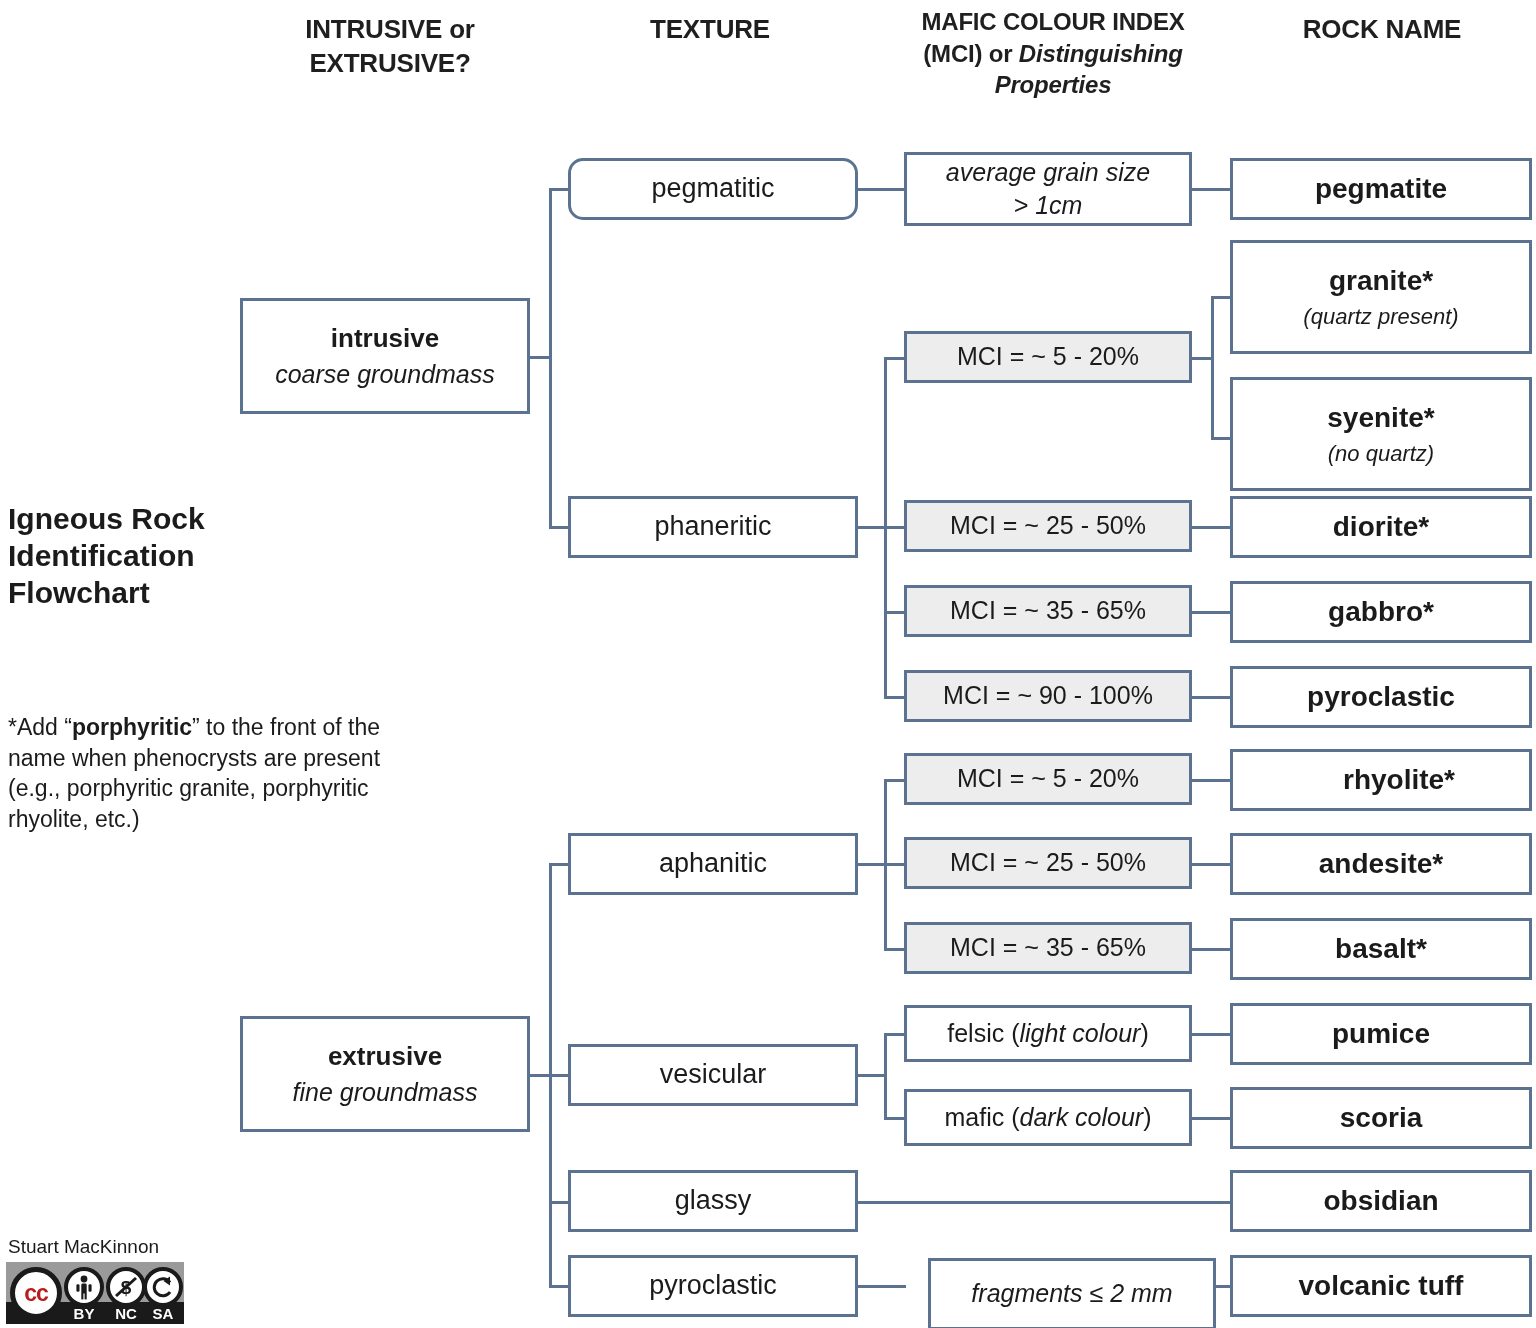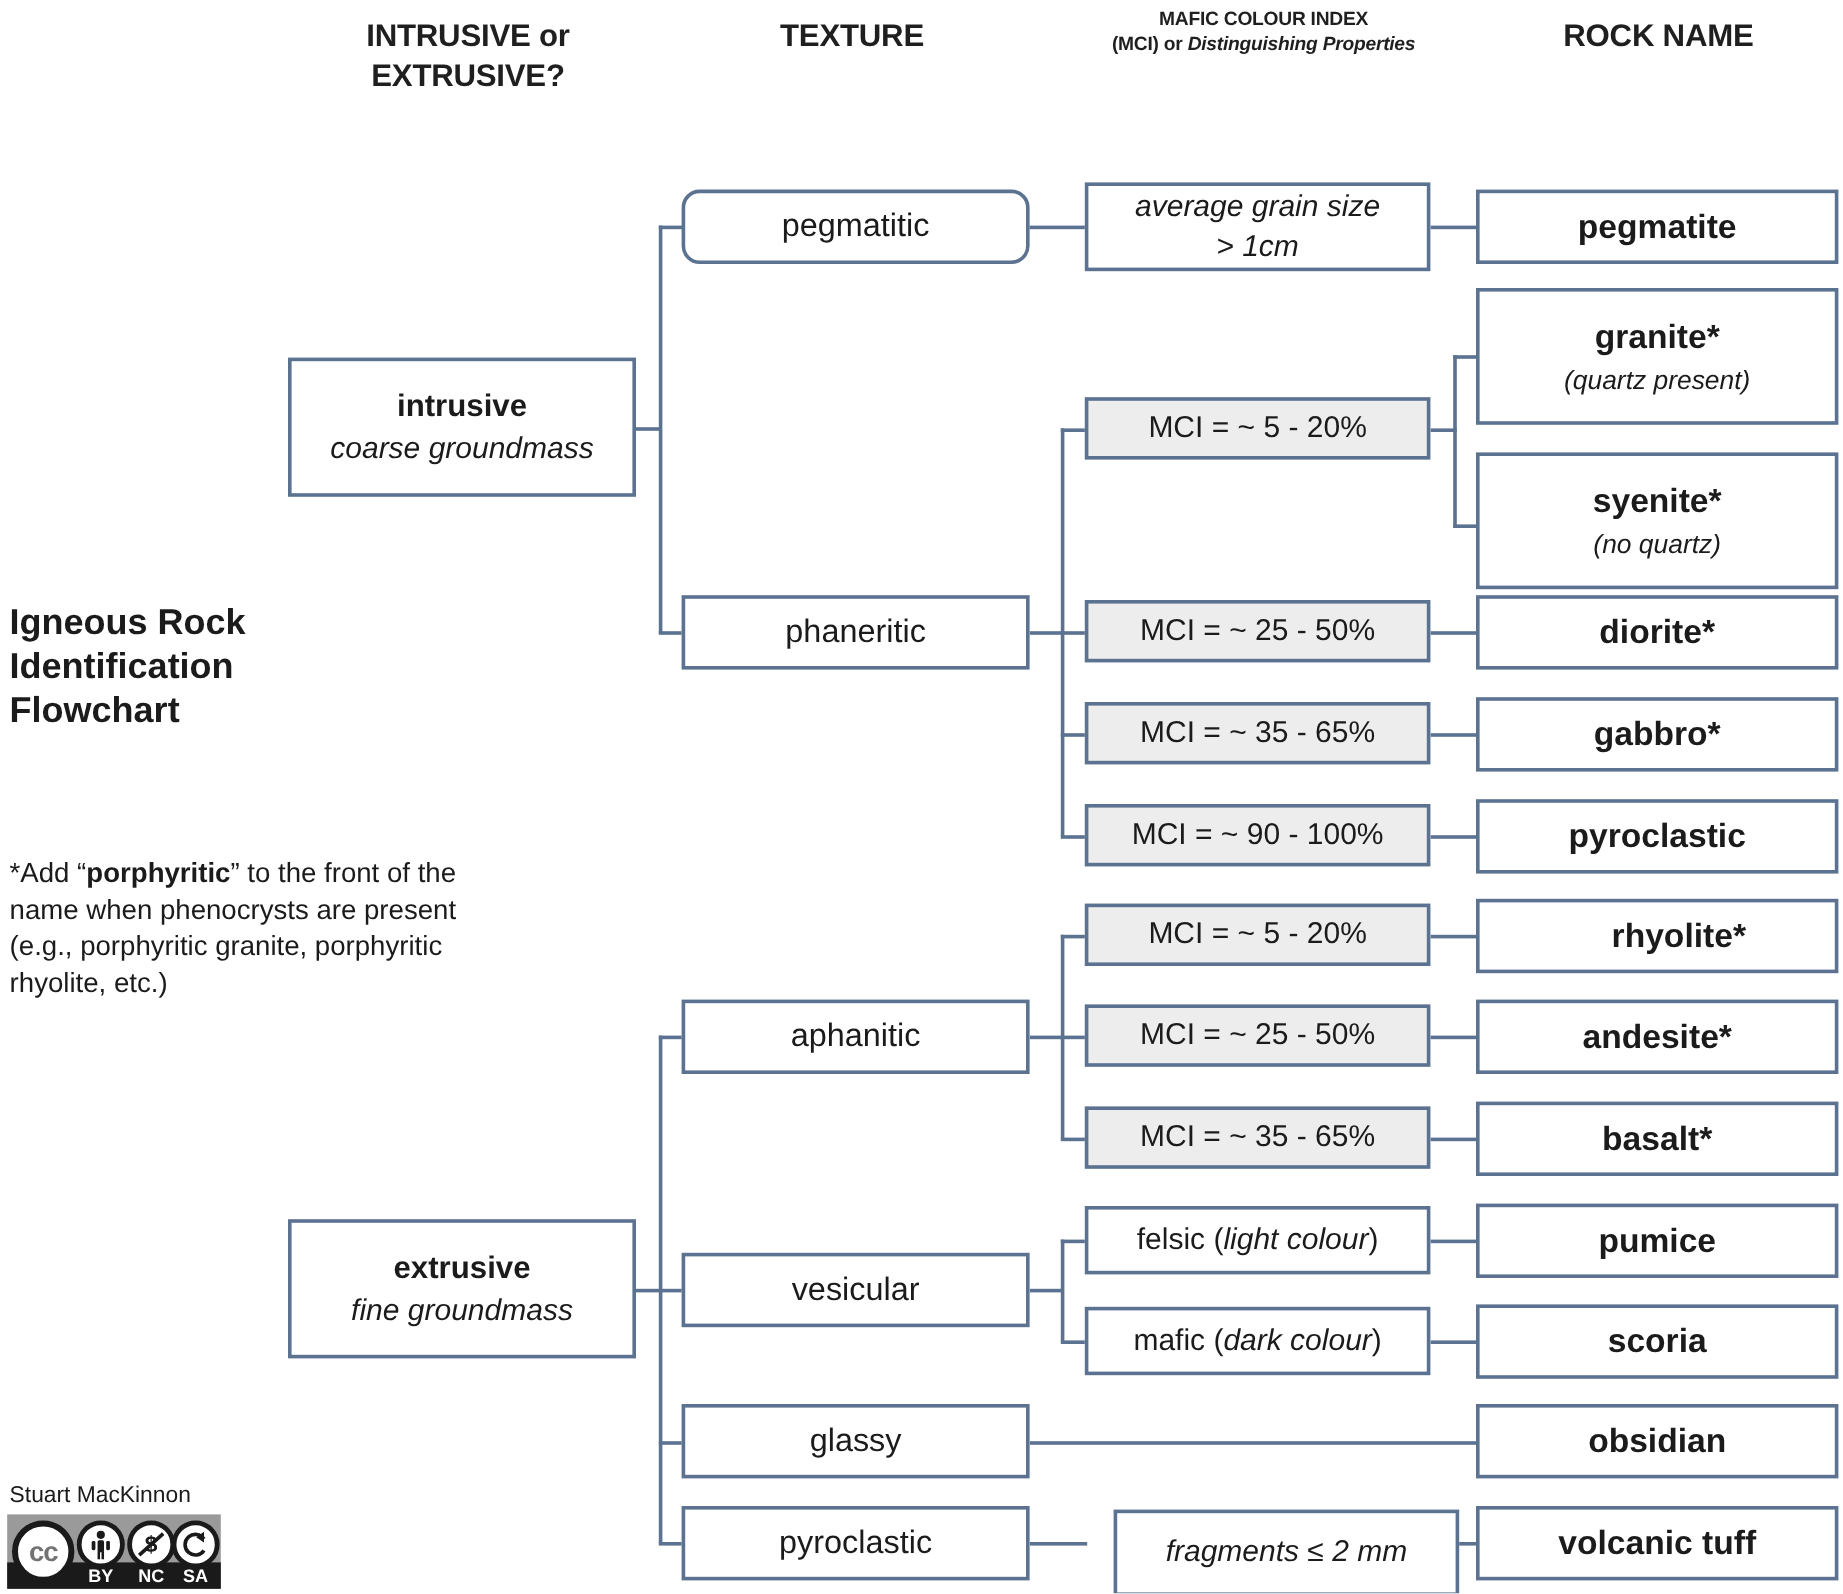--- a/index.html
+++ b/index.html
@@ -124,21 +124,21 @@
     border-radius: 50%;
     background: #1a1a1a;
     display: flex;
     align-items: center;
     justify-content: center;
   }
   #cc-badge .cc-main {
     left: 4px; top: 5px; width: 52px; height: 52px;
     border: 5px solid #1a1a1a;
     background: #ffffff;
-    color: #737373;
+    color: #b91c1c;
     font-size: 23px;
     font-weight: bold;
     letter-spacing: -1px;
   }
   #cc-badge .ic {
     top: 5px; width: 40px; height: 40px;
     border: 4px solid #1a1a1a;
     background: #ffffff;
     color: #1a1a1a;
   }
@@ -164,21 +164,21 @@
 
   <div class="col-header" style="left:255px; top:12px; width:270px;">
     <span><span>INTRUSIVE</span> <span style="font-weight:bold">or</span></span><br>
     <span>EXTRUSIVE?</span>
   </div>
 
   <div class="col-header" style="left:570px; top:12px; width:280px;">
     <span>TEXTURE</span>
   </div>
 
-  <div class="col-header" style="left:888px; top:6px; width:330px; font-size:16px;">
+  <div class="col-header" style="left:888px; top:6px; width:330px; font-size:24px;">
     <span>MAFIC COLOUR INDEX</span><br>
     <span>(MCI) or </span><i>Distinguishing Properties</i>
   </div>
 
   <div class="col-header" style="left:1232px; top:12px; width:300px;">
     <span>ROCK NAME</span>
   </div>
 
   <div id="title-block">
     <span>Igneous Rock Identification Flowchart</span>

